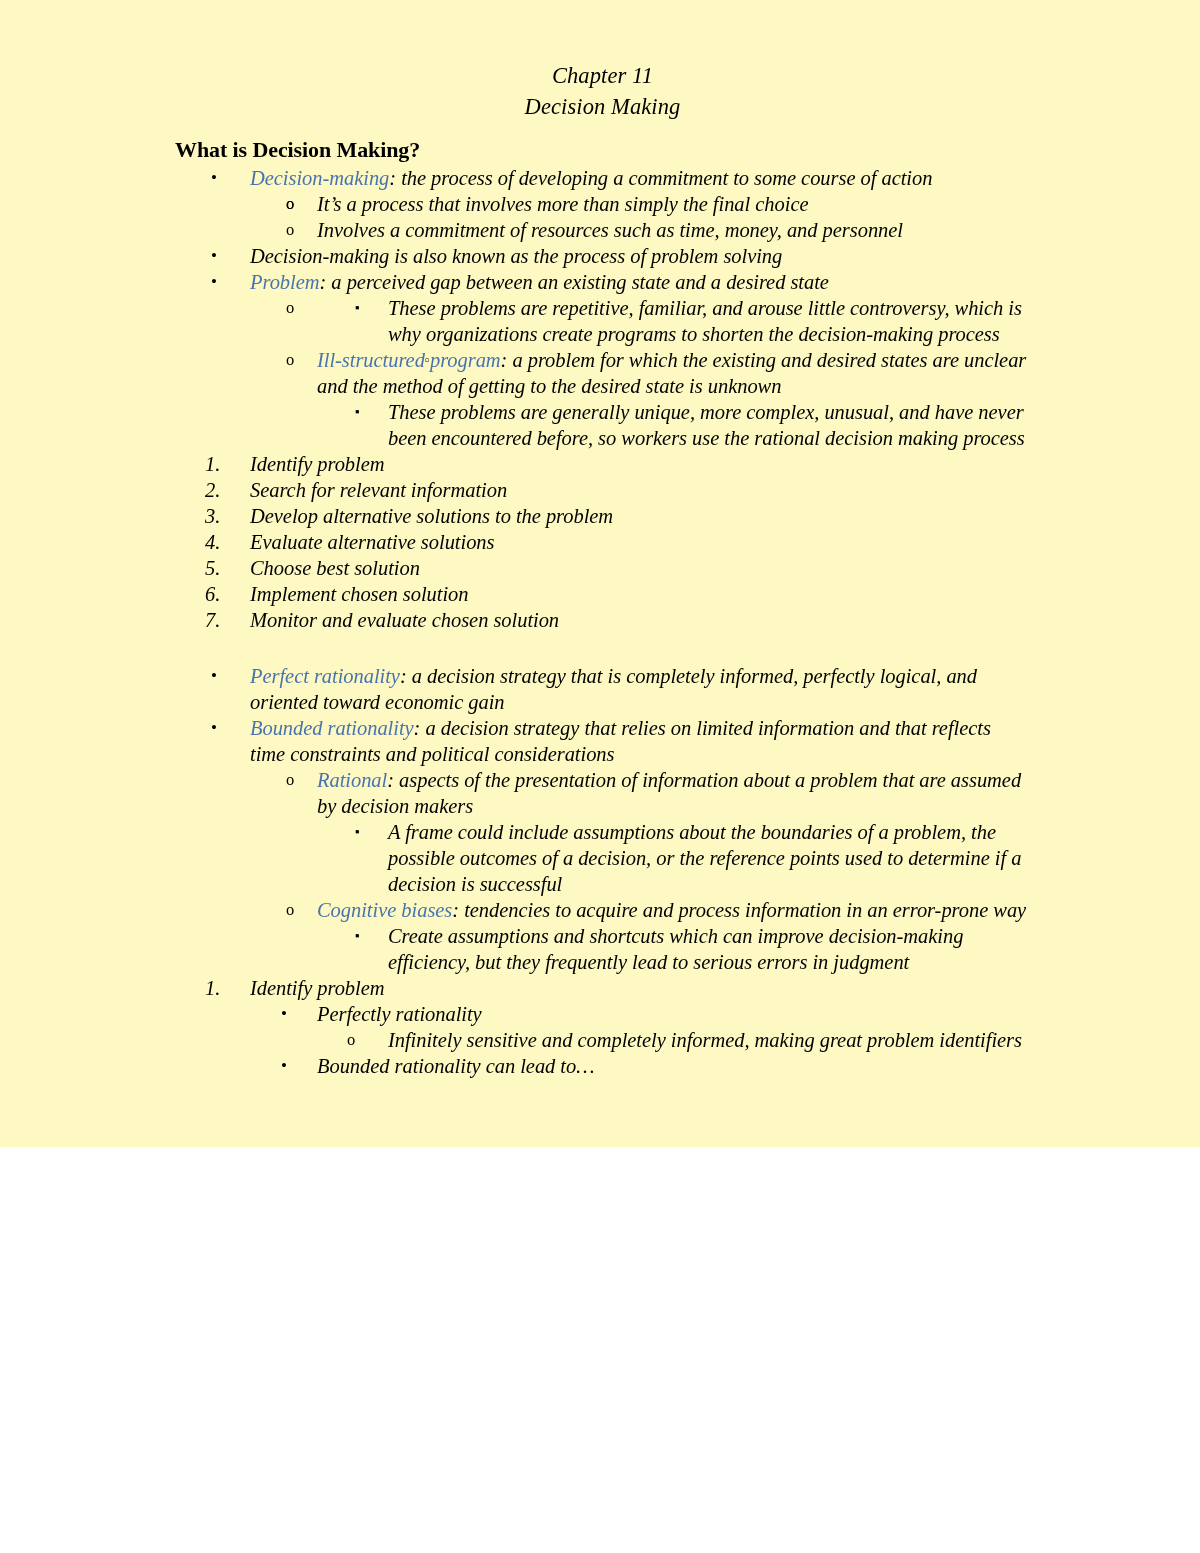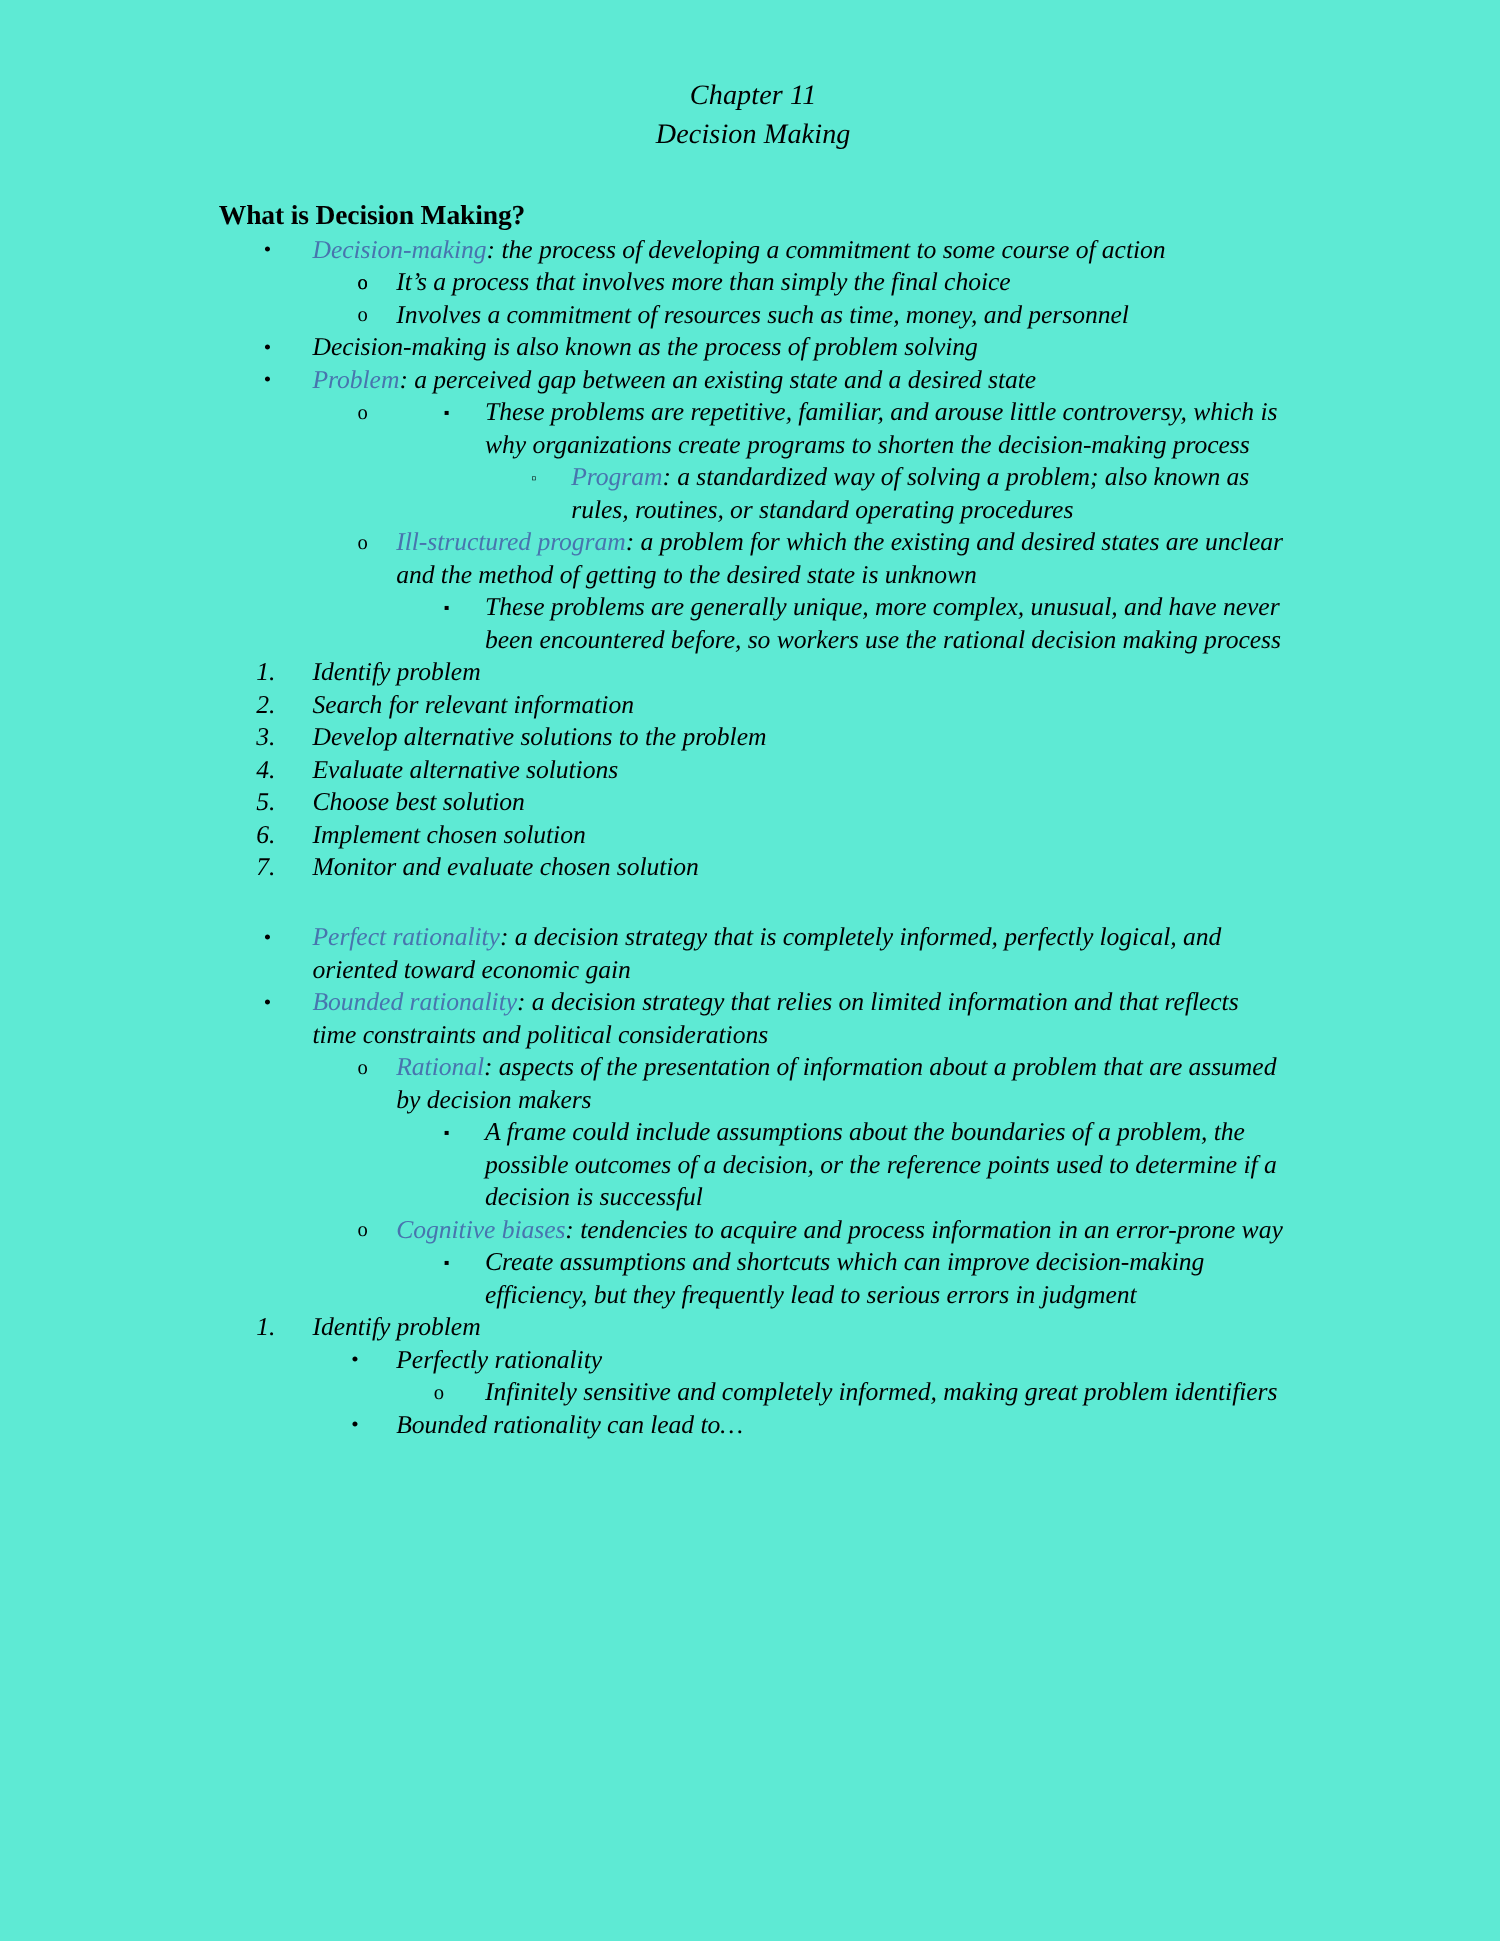--- a/index.html
+++ b/index.html
@@ -10,22 +10,22 @@
   body {
     width: 1200px;
     height: 1553px;
     font-family: "Liberation Serif", "DejaVu Serif", serif;
     color: #000000;
     overflow: hidden;
   }
   .page {
     position: relative;
     width: 1200px;
-    height: 1553px;
-    background: #5eead4;
+    height: 1147px;
+    background: #fef9c3;
     box-sizing: border-box;
     padding: 0;
   }
   .doc {
     position: absolute;
     left: 175px;
     top: 60px;
     width: 855px;
   }
 
@@ -40,21 +40,21 @@
   .title-line { display: block; }
 
   
   .heading {
     font-weight: bold;
     font-size: 22px;
     line-height: 30px;
     letter-spacing: -0.1px;
     margin: 0;
   }
-  .heading.sec1 { margin-top: 35px; }
+  .heading.sec1 { margin-top: 13px; }
   .heading.sec2 { margin-top: 25px; }
 
   
   .row {
     position: relative;
     font-style: italic;
     font-size: 20.5px;
     line-height: 26px;
     letter-spacing: -0.05px;
     margin: 0;
@@ -139,21 +139,20 @@
       <span class="marker">o</span>
     </div>
 
     <div class="row lvl3">
       <span class="marker">▪</span>
       <span class="txt"><span class="term"></span><span>These problems are repetitive, familiar, and arouse little controversy, which is why organizations create programs to shorten the decision-making process</span></span>
     </div>
 
     <div class="row lvl4">
       <span class="marker">▫</span>
-      <span class="txt"><span class="term">Program</span><span>: a standardized way of solving a problem; also known as rules, routines, or standard operating procedures</span></span>
     </div>
 
     <div class="row lvl2">
       <span class="marker">o</span>
       <span class="txt"><span class="term">Ill-structured program</span><span>: a problem for which the existing and desired states are unclear and the method of getting to the desired state is unknown</span></span>
     </div>
 
     <div class="row lvl3">
       <span class="marker">▪</span>
       <span class="txt"><span class="term"></span><span>These problems are generally unique, more complex, unusual, and have never been encountered before, so workers use the rational decision making process</span></span>

